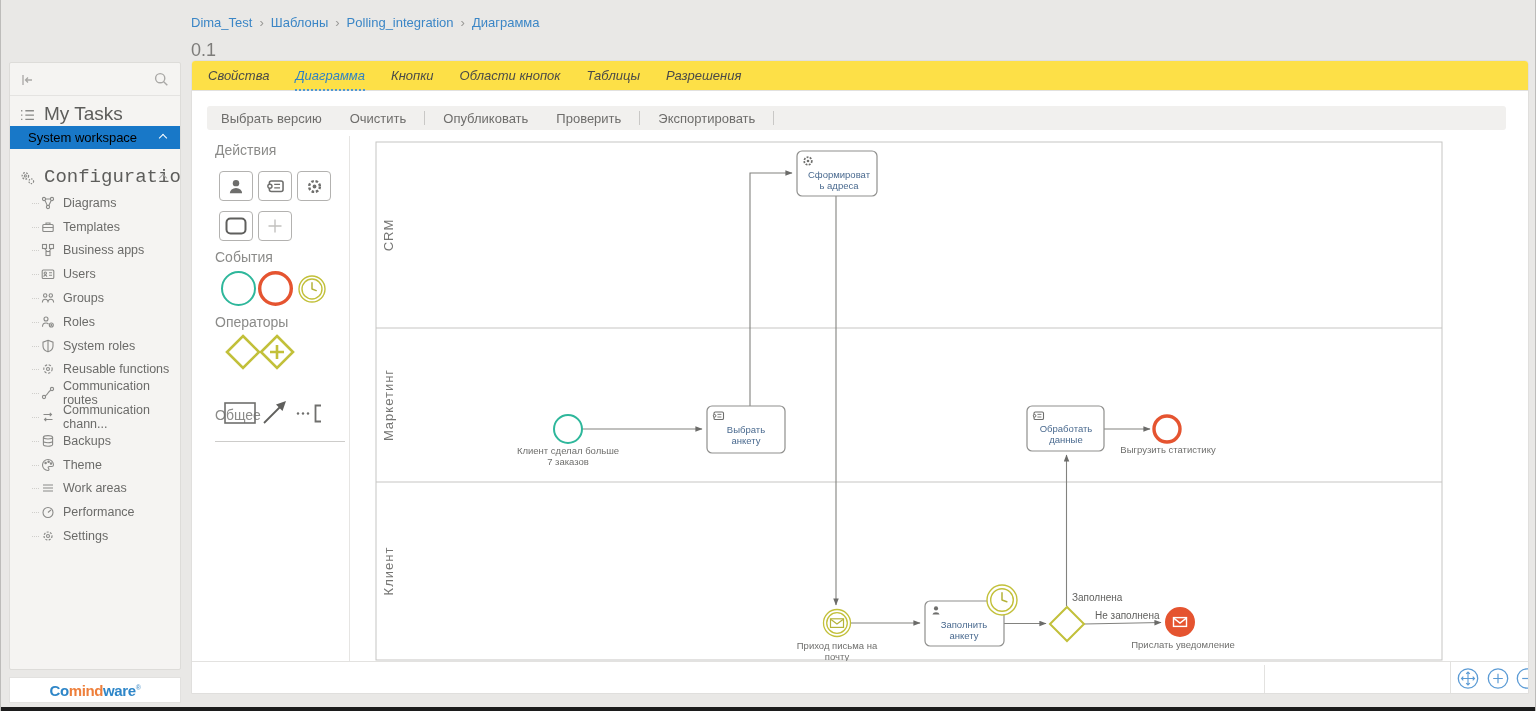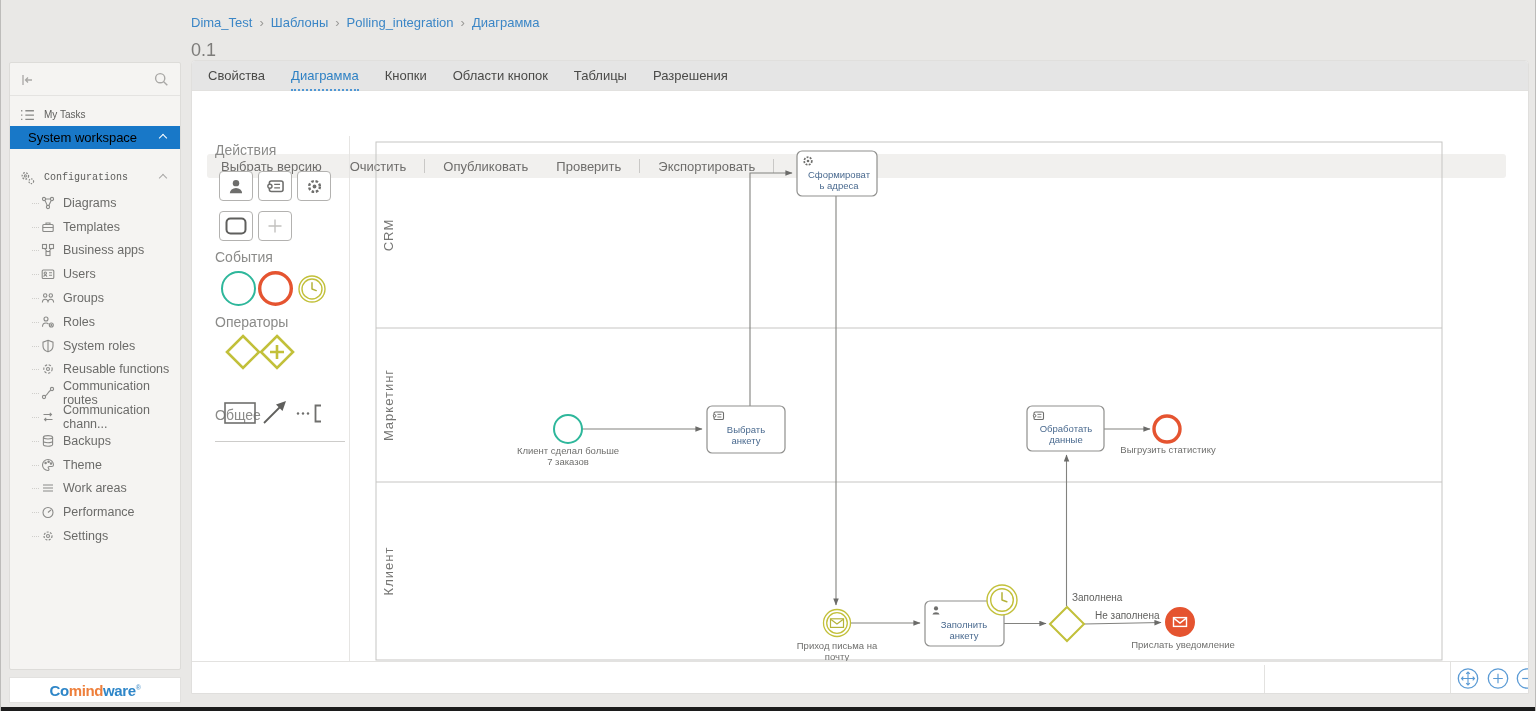--- a/index.html
+++ b/index.html
@@ -16,21 +16,21 @@
   .breadcrumb a { color:#3b86c6; text-decoration:none; cursor:pointer; }
   .breadcrumb .sep { margin:0 7px; color:#9a9997; }
   .version { position:absolute; left:190px; top:40px; font-size:18px; color:#7d7c7a; }
 
   
   .sidebar { position:absolute; left:8px; top:62px; width:172px; height:608px;
              background:#f5f4f2; border:1px solid #dddcd9; border-radius:2px; overflow:hidden; }
   .searchbar { height:33px; border-bottom:1px solid #e4e3e1; position:relative; }
   .searchbar .collapse { position:absolute; left:10px; top:9px; }
   .searchbar .mag { position:absolute; right:10px; top:8px; }
-  .srow { display:flex; align-items:center; font-size:10px; color:#5d5d5b; position:relative; cursor:pointer; }
+  .srow { display:flex; align-items:center; font-size:19px; color:#5d5d5b; position:relative; cursor:pointer; }
   .srow .ic { width:15px; height:15px; margin:0 9px 0 10px; flex:0 0 auto; }
   .row-mytasks { height:24px; margin-top:6px; }
   .row-ws { height:23px; background:#1878c8; color:#000000; font-size:13px; padding-left:18px; }
   .row-ws .chev { border-color:#fff; position:absolute; right:14px; top:9px; }
   .row-conf { height:20px; margin-top:18px;font-family:Liberation Mono, monospace; }
   .row-conf .chev { border-color:#a9a8a6; position:absolute; right:14px; top:8px; }
   .chev { display:inline-block; width:6px; height:6px; border-left:1.5px solid #a9a8a6;
           border-top:1.5px solid #a9a8a6; transform:rotate(45deg); }
   .sublist { position:relative; margin-top:4px; }
   .subitem { height:23.8px; display:flex; align-items:center; font-size:12.5px; color:#6b6b69;
@@ -40,28 +40,28 @@
   .subitem .ic { width:14px; height:14px; margin-right:8px; flex:0 0 auto; }
   .side-footer { position:absolute; left:8px; top:677px; width:172px; height:26px; background:#fff;
                  border:1px solid #e2e1df; display:flex; align-items:center; justify-content:center; }
   .side-footer .logo2 { font-size:15px; font-weight:600; letter-spacing:-0.4px; }
   .logo2 .c1,.logo2 .c3 { color:#2e86c8; } .logo2 .c2 { color:#ee7f3b; }
   .logo2 sup { font-size:7px; color:#5f9fd0; }
 
   
   .panel { position:absolute; left:190px; top:60px; width:1338px; height:634px; background:#fff;
            border:1px solid #e0dfdd; border-radius:4px 4px 0 0; overflow:hidden; }
-  .tabbar { height:30px; background:#e5e5e5; border-bottom:1px solid #e2e1df;
-            display:flex; align-items:center; padding-left:16px; gap:26px; }
+  .tabbar { height:30px; background:#fde047; border-bottom:1px solid #e2e1df;
+            display:flex; align-items:center; padding-left:16px; gap:26px;font-style:italic; }
   .tab { font-size:13px; color:#4a4a48; cursor:pointer; position:relative; white-space:nowrap; }
   .tab--active { color:#2e81c4; }
   .tab--active::after { content:""; position:absolute; left:0; right:0; bottom:-8px;
                         border-bottom:2px dotted #4f97d4; }
   .toolbar { position:absolute; left:15px; right:22px; top:45px; height:24px; background:#f1f0ee;
-             border-radius:3px; display:flex; align-items:center; font-size:13px; color:#6e6d6b;margin-top:48px; }
+             border-radius:3px; display:flex; align-items:center; font-size:13px; color:#6e6d6b; }
   .tbtn { padding:0 14px; cursor:pointer; white-space:nowrap; }
   .tsep { width:1px; height:14px; background:#c9c8c6; margin:0 4px; }
 
   
   .pal-title { position:absolute; font-size:14px; color:#8b8b89; }
   .pal-btn { position:absolute; width:34px; height:30px; background:#fff; border:1px solid #b3b2b0;
              border-radius:4px; display:flex; align-items:center; justify-content:center; cursor:pointer; }
   .pal-shape { position:absolute; cursor:pointer; }
 
   .canvas-divider { position:absolute; left:157px; top:75px; width:1px; height:525px; background:#e6e5e3; }

